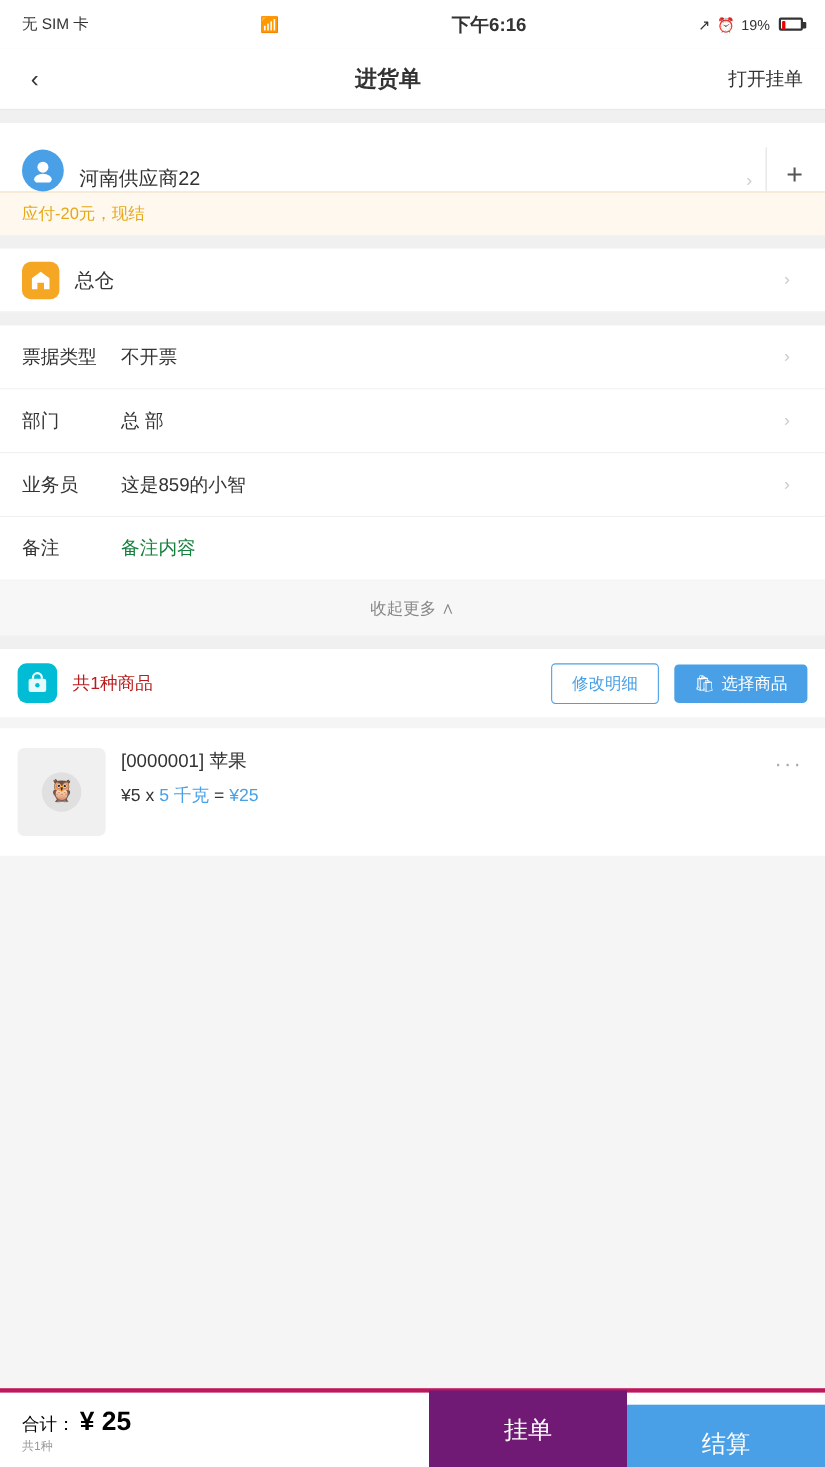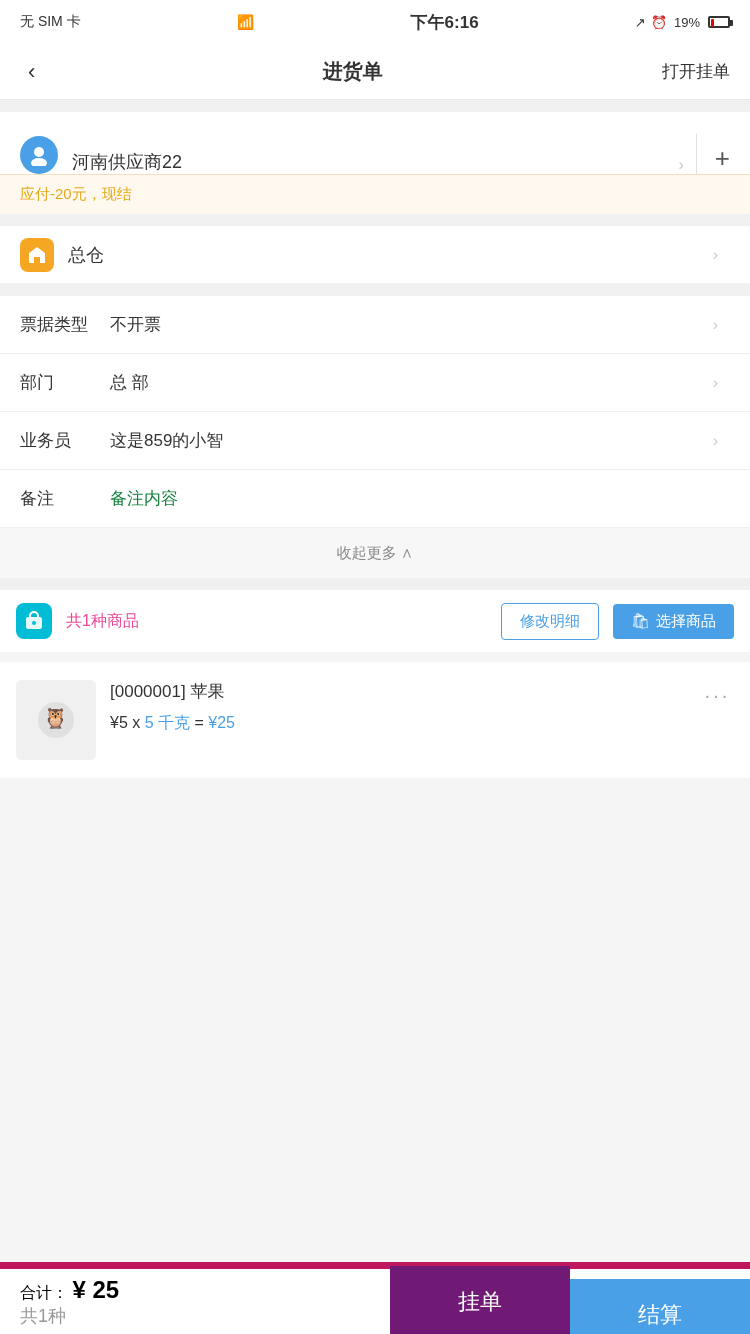--- a/index.html
+++ b/index.html
@@ -204,21 +204,21 @@
       border-radius: 8px;
       background: #00bcd4;
       display: flex; align-items: center; justify-content: center;
       color: #fff;
       font-size: 16px;
       flex-shrink: 0;
     }
     .product-count {
       flex: 1;
       font-size: 16px;
-      color: #ec4899;
+      color: #b91c1c;
     }
     .btn-outline {
       border: 1.5px solid #4aa0e6;
       color: #4aa0e6;
       background: #fff;
       border-radius: 4px;
       padding: 8px 18px;
       font-size: 15px;
       cursor: pointer;
     }
@@ -281,21 +281,21 @@
     
     .bottom-bar {
       position: fixed;
       bottom: 0;
       left: 0;
       width: 750px;
       height: 72px;
       background: #fff;
       display: flex;
       align-items: center;
-      border-top: 7px solid #be185d;
+      border-top: 4px solid #be185d;
     }
     .total-section {
       flex: 1;
       padding: 0 20px;
     }
     .btn-hangsingle {
       width: 180px;
       height: 72px;
       background: #701a75;
       color: #fff;
@@ -459,17 +459,17 @@
 </div>
 
 <div style="height: 80px;"></div>
 
 <div class="bottom-bar">
   <div class="total-section">
     <div>
       <span>合计：</span>
       <span style="font-size:24px;font-weight:700;">¥ 25</span>
     </div>
-    <div style="font-size:18px;color:#999;">共1种</div>
+    <div style="font-size:11px;color:#999;">共1种</div>
   </div>
   <button class="btn-hangsingle">挂单</button>
   <button class="btn-checkout">结算</button>
 </div>
 
 </body></html>

